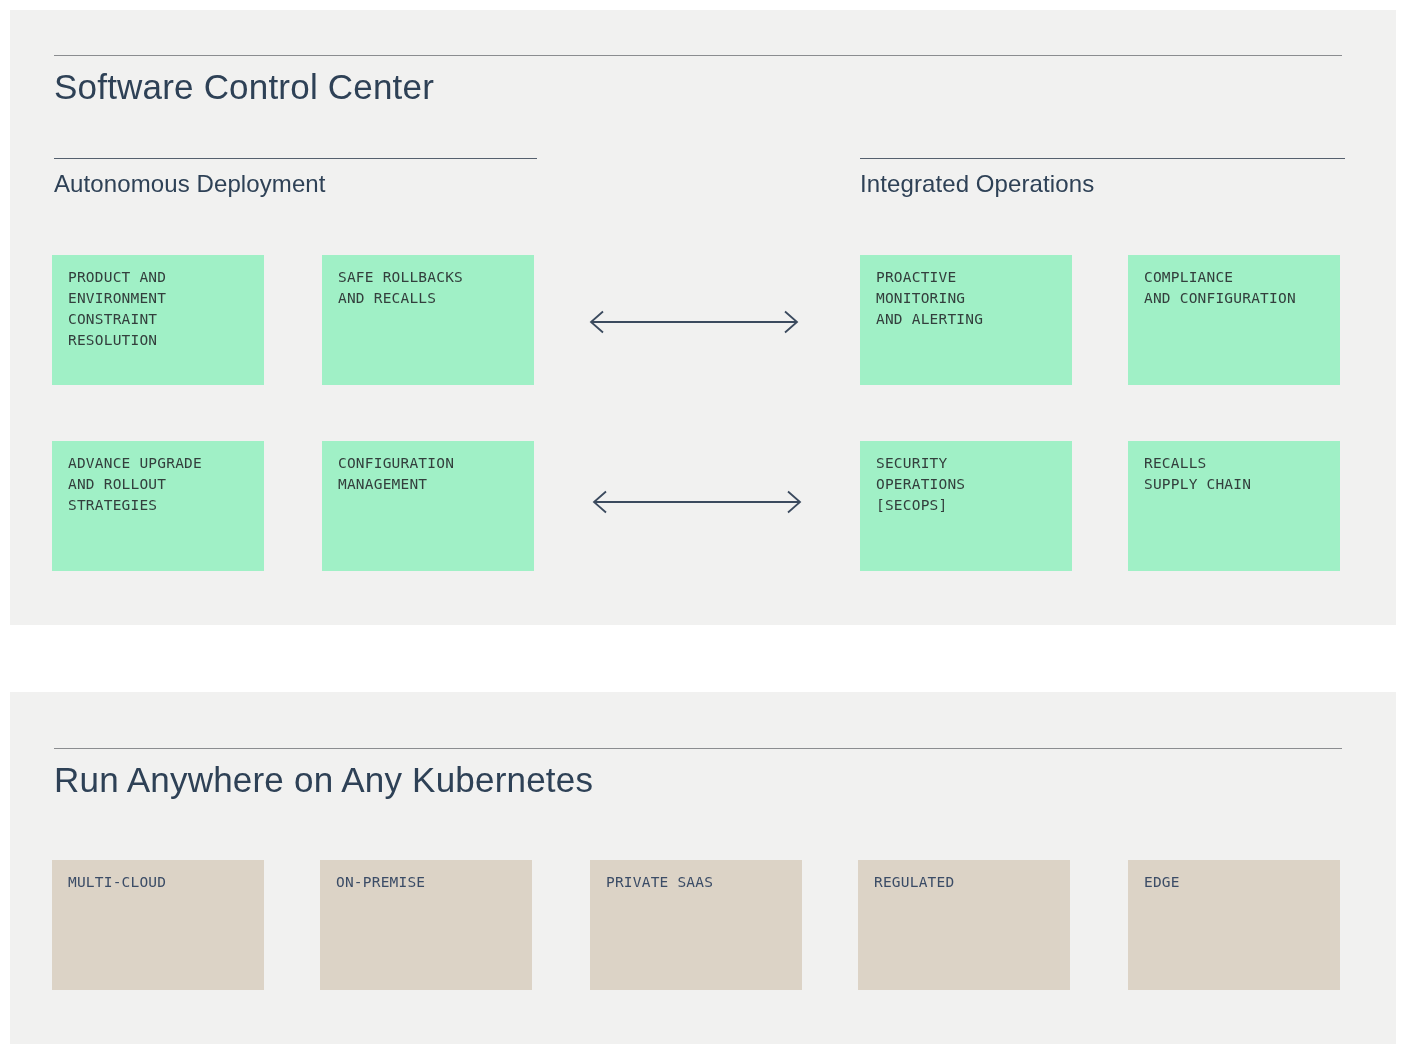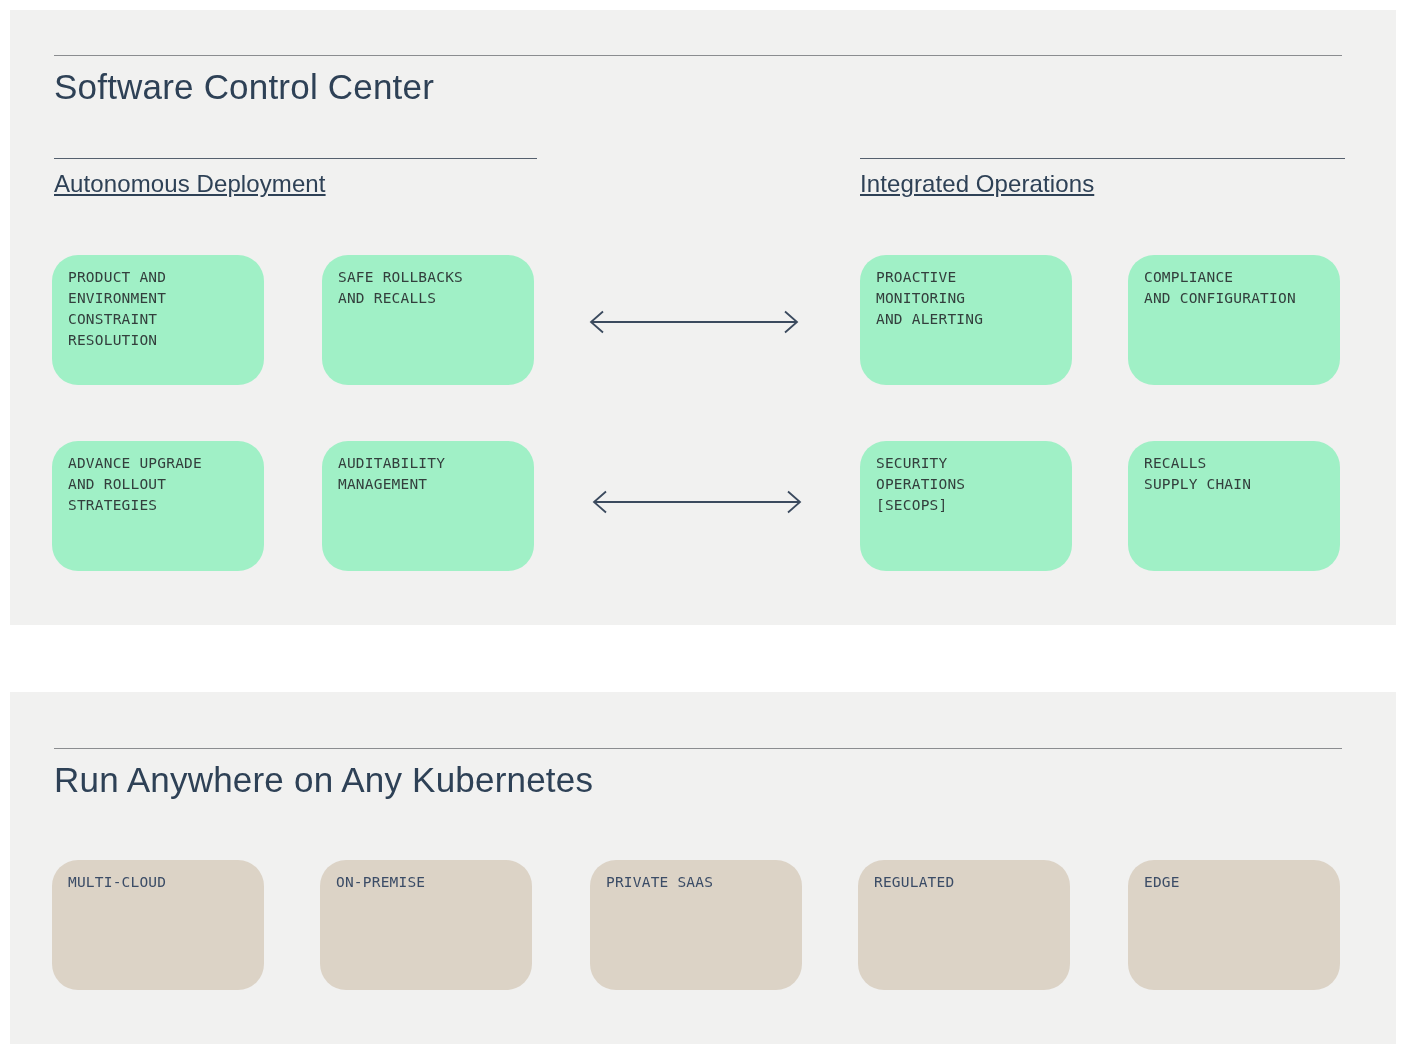--- a/index.html
+++ b/index.html
@@ -44,27 +44,25 @@
     color: var(--navy);
     white-space:nowrap;
   }
   .section-title{
     position:absolute;
     font-size:24px;
     font-weight:500;
     letter-spacing:0.1px;
     color: var(--navy);
     white-space:nowrap;
-    text-decoration:underline;
   }
   .box{
     position:absolute;
     width:212px; height:130px;
     padding:12px 16px;
-    border-radius:26px;
   }
   .box.green{ background: var(--green); }
   .box.tan{ background: var(--tan); }
   .box-label{
     font-family:"DejaVu Sans Mono", monospace;
     font-size:14.5px;
     line-height:21px;
     letter-spacing:0.2px;
     white-space:pre-line;
   }
@@ -102,21 +100,21 @@
     <div class="box green" style="left:312px; top:245px;">
       <div class="box-label">SAFE ROLLBACKS
 AND RECALLS</div>
     </div>
     <div class="box green" style="left:42px; top:431px;">
       <div class="box-label">ADVANCE UPGRADE
 AND ROLLOUT
 STRATEGIES</div>
     </div>
     <div class="box green" style="left:312px; top:431px;">
-      <div class="box-label">AUDITABILITY
+      <div class="box-label">CONFIGURATION
 MANAGEMENT</div>
     </div>
 
     <div class="arrow-wrap" style="left:576px; top:298px;">
       <svg width="216" height="28" viewBox="0 0 216 28">
         <line x1="5" y1="14" x2="211" y2="14"></line>
         <polyline points="17,3.5 5,14 17,24.5"></polyline>
         <polyline points="199,3.5 211,14 199,24.5"></polyline>
       </svg>
     </div>

